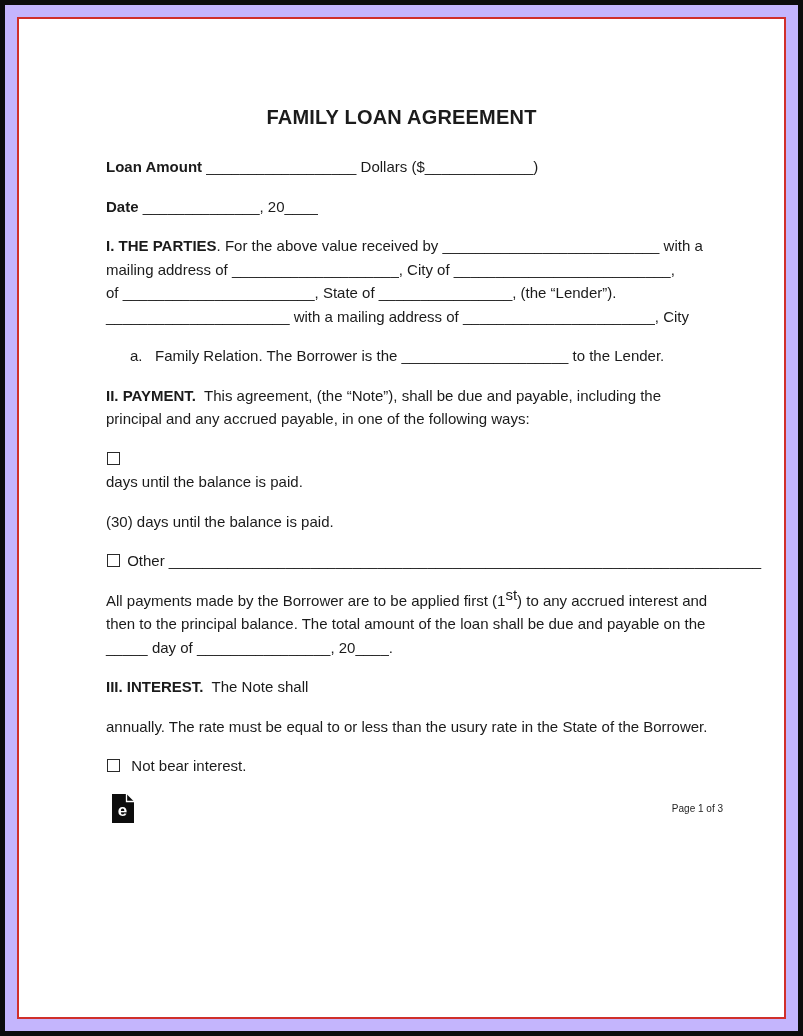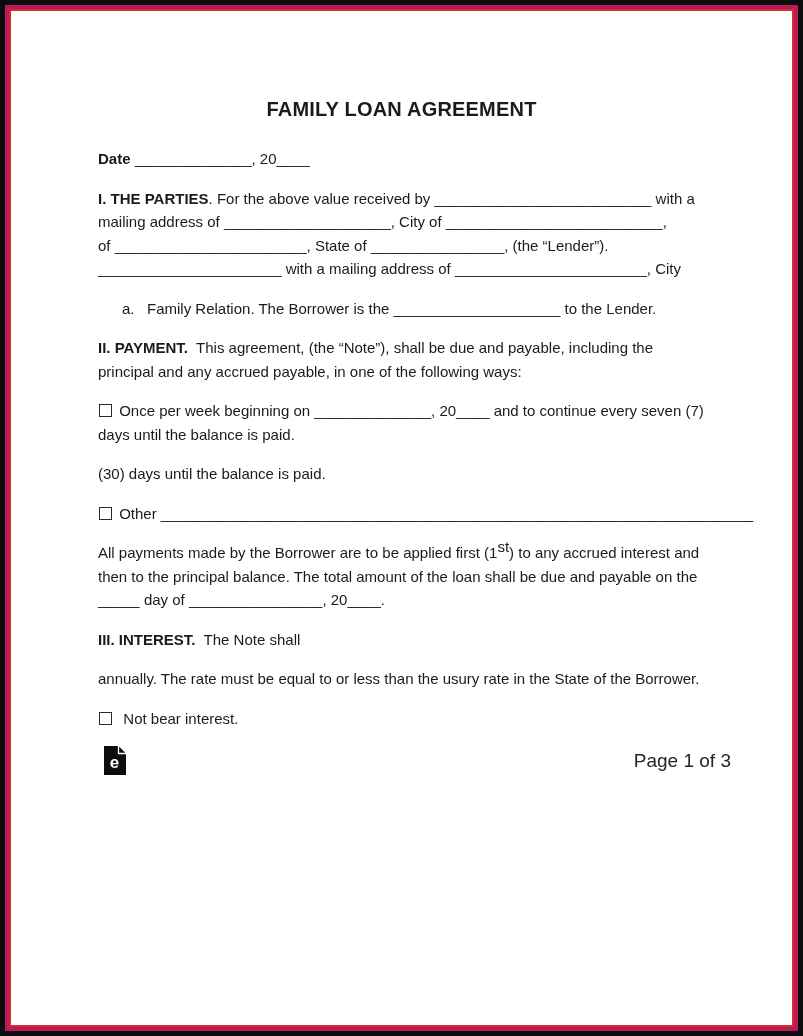--- a/index.html
+++ b/index.html
@@ -11,22 +11,22 @@
     width: 803px;
     height: 1036px;
     box-sizing: border-box;
     background: #0c0c0c;
     padding: 5px;
   }
   .frame-band {
     width: 100%;
     height: 100%;
     box-sizing: border-box;
-    background: #be185d;
-    padding: 4px;
+    background: #c4b5fd;
+    padding: 12px;
   }
   .frame-line {
     width: 100%;
     height: 100%;
     box-sizing: border-box;
     background: #d02f2b;
     padding: 2px;
   }
   .paper {
     width: 100%;
@@ -77,55 +77,58 @@
     display: flex;
     justify-content: space-between;
     align-items: center;
   }
   .footer-logo {
     margin-left: 6px;
     width: 22px;
     height: 29px;
   }
   .page-label {
-    font-size: 19px;
+    font-size: 10px;
     color: #252525;
     margin-right: -26px;
     text-align: right;
   }
 </style>
 </head>
 <body>
 
 <div class="frame-outer">
   <div class="frame-band">
     <div class="frame-line">
       <div class="paper">
 
         <h1 class="doc-title">FAMILY LOAN AGREEMENT</h1>
 
         <div id="blocks-root">
             <div class="block">
+              <div class="line"><span class="bold">Loan Amount</span><span> __________________ Dollars ($_____________)</span></div>
+            </div>
+            <div class="block">
               <div class="line"><span class="bold">Date</span><span> ______________, 20____</span></div>
             </div>
             <div class="block">
               <div class="line"><span class="bold">I. THE PARTIES</span><span>. For the above value received by __________________________ with a</span></div>
               <div class="line"><span>mailing address of ____________________, City of __________________________,</span></div>
               <div class="line"><span>of _______________________, State of ________________, (the “Lender”).</span></div>
               <div class="line"><span>______________________ with a mailing address of _______________________, City</span></div>
             </div>
             <div class="block">
               <div class="line" style="padding-left: 24px;"><span>a.   Family Relation. The Borrower is the ____________________ to the Lender.</span></div>
             </div>
             <div class="block">
               <div class="line"><span class="bold">II. PAYMENT.</span><span>  This agreement, (the “Note”), shall be due and payable, including the</span></div>
               <div class="line"><span>principal and any accrued payable, in one of the following ways:</span></div>
             </div>
             <div class="block">
-              <div class="line"><span class="checkbox"></span><span> Once per week beginning on ______________, 20____ and to continue every seven (7)</span></div>
+              <div class="line"><span class="checkbox"></span></div>
               <div class="line"><span>days until the balance is paid.</span></div>
             </div>
             <div class="block">
               <div class="line"><span>(30) days until the balance is paid.</span></div>
             </div>
             <div class="block">
               <div class="line"><span class="checkbox"></span><span> Other _______________________________________________________________________</span></div>
             </div>
             <div class="block">
               <div class="line"><span>All payments made by the Borrower are to be applied first (1</span><sup>st</sup><span>) to any accrued interest and</span></div>

